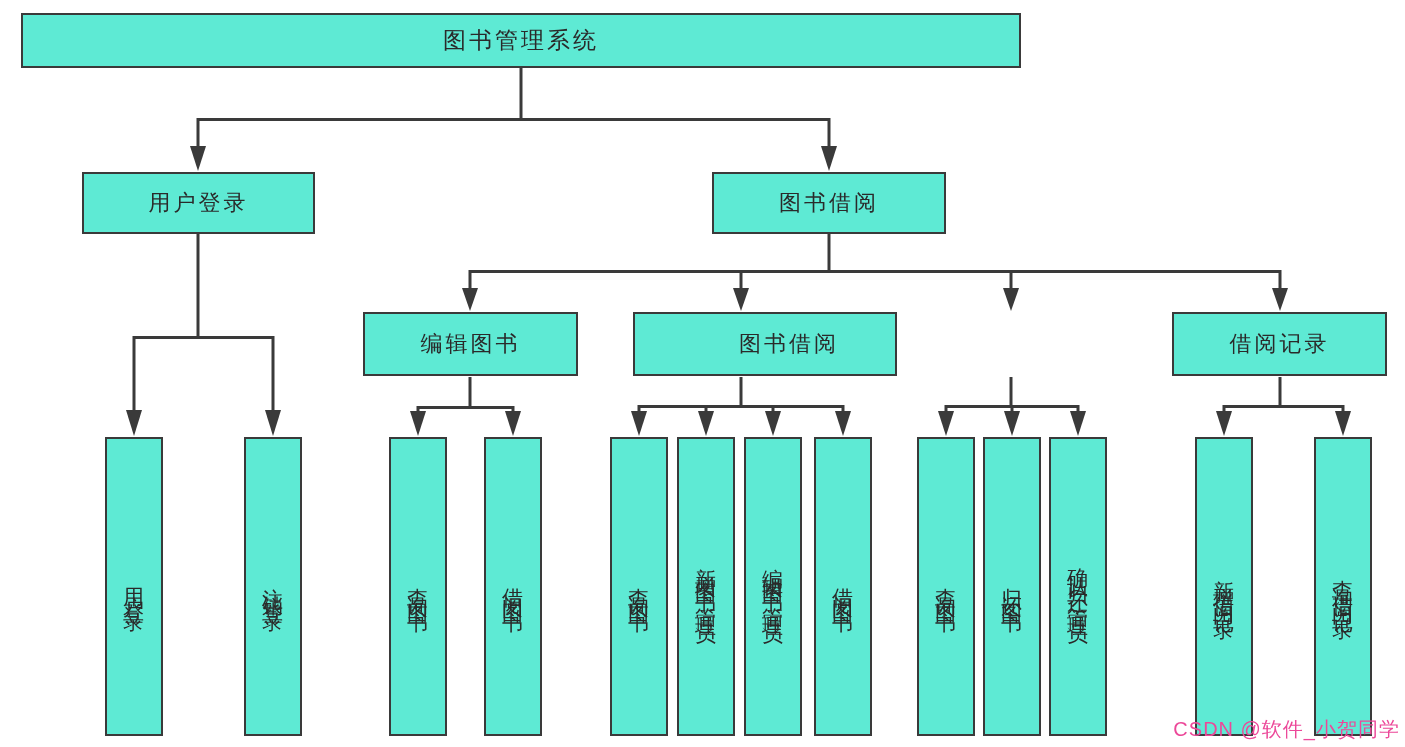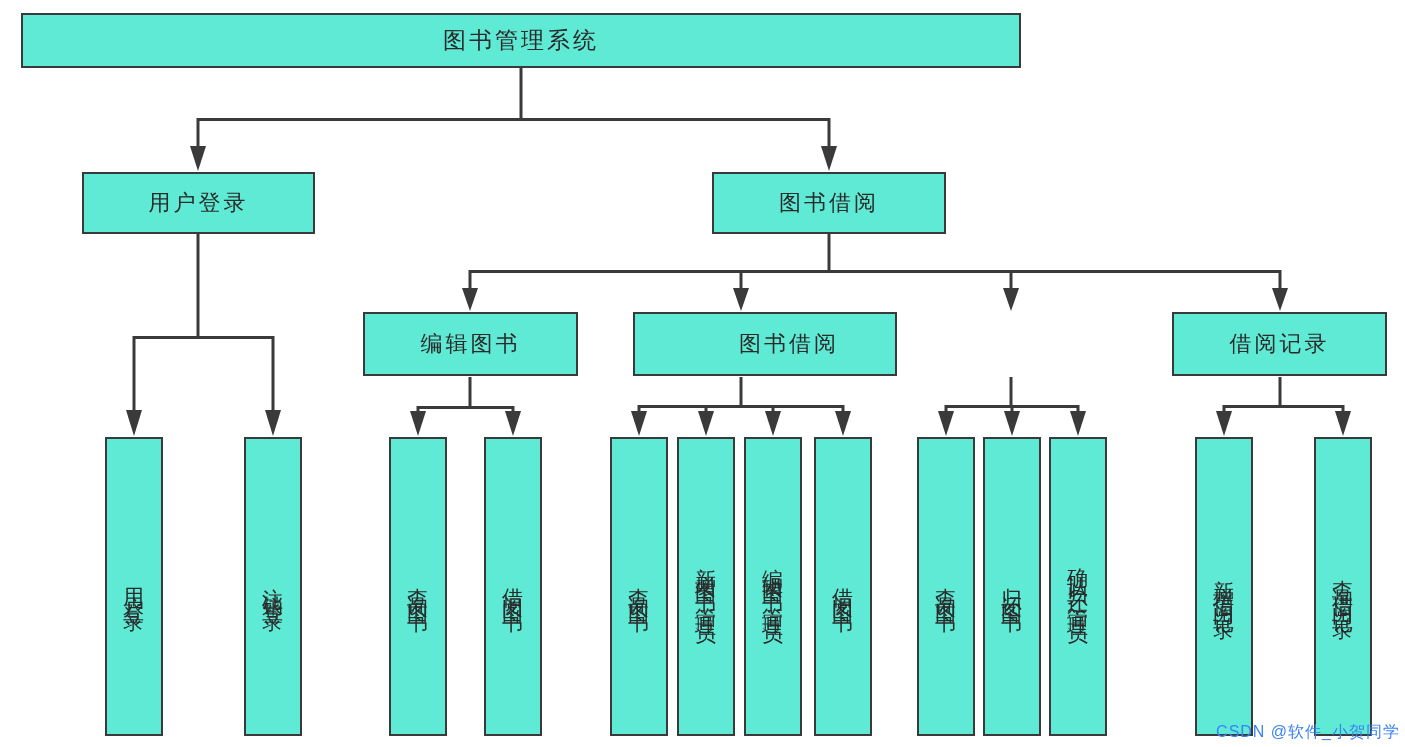--- a/index.html
+++ b/index.html
@@ -47,23 +47,23 @@
     letter-spacing: 8px;
     line-height: 1;
     top: 437px;
     width: 54px;
     height: 295px;
   }
   .watermark {
     position: absolute;
     right: 5px;
     bottom: 4px;
-    font-size: 16px;
+    font-size: 20px;
     letter-spacing: 1px;
-    color: #3b82f6;
+    color: #ec4899;
     z-index: 3;
     white-space: nowrap;
     text-align: right;
   }
 </style>
 </head>
 <body>
 
 <div class="canvas">
 

